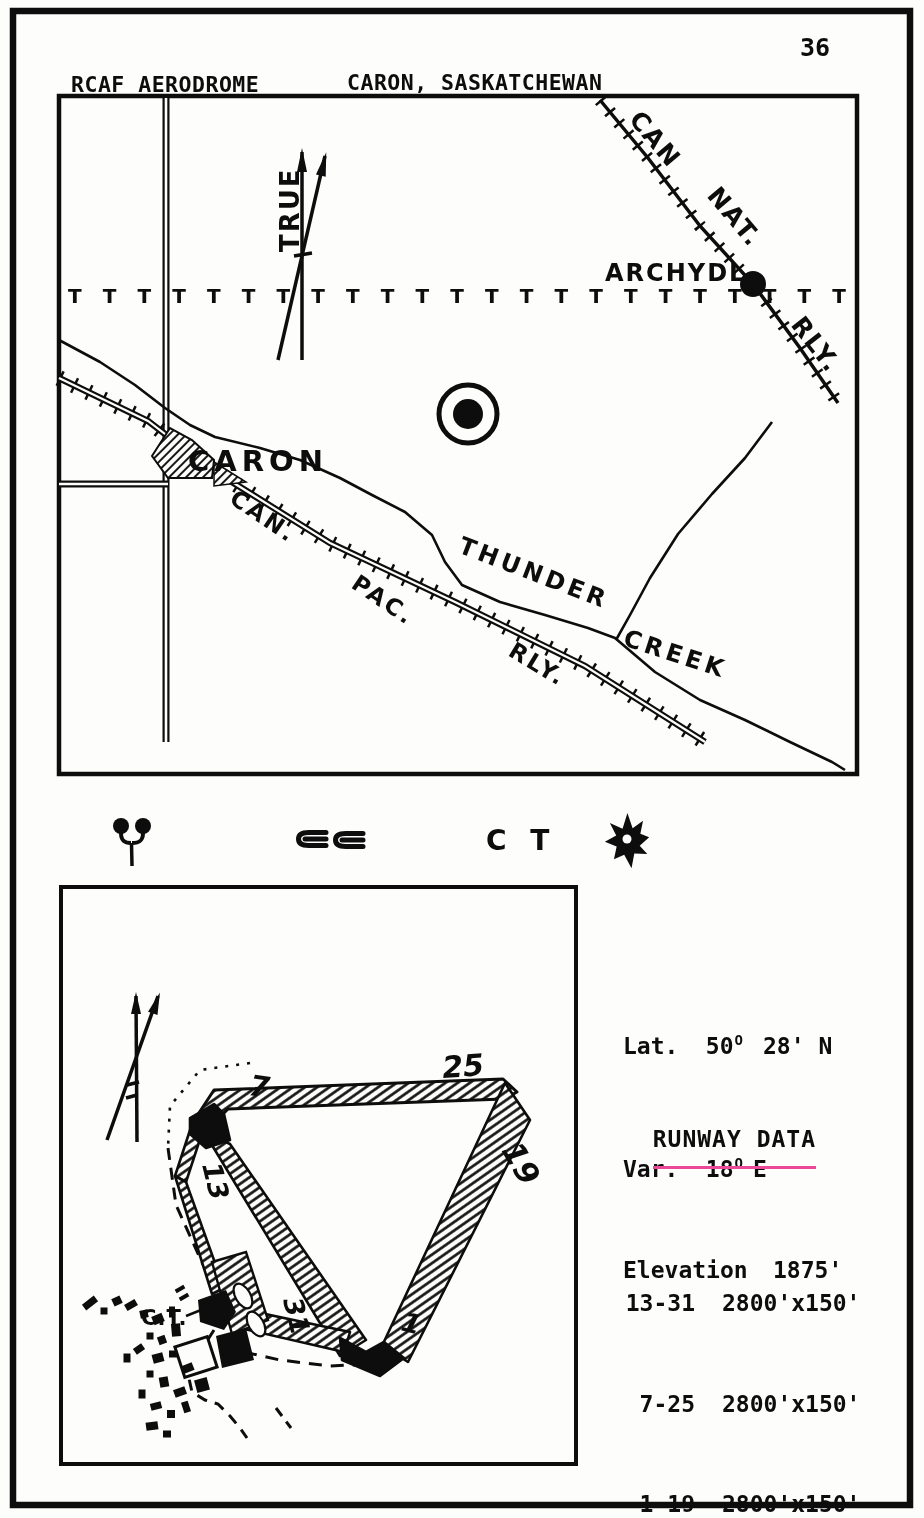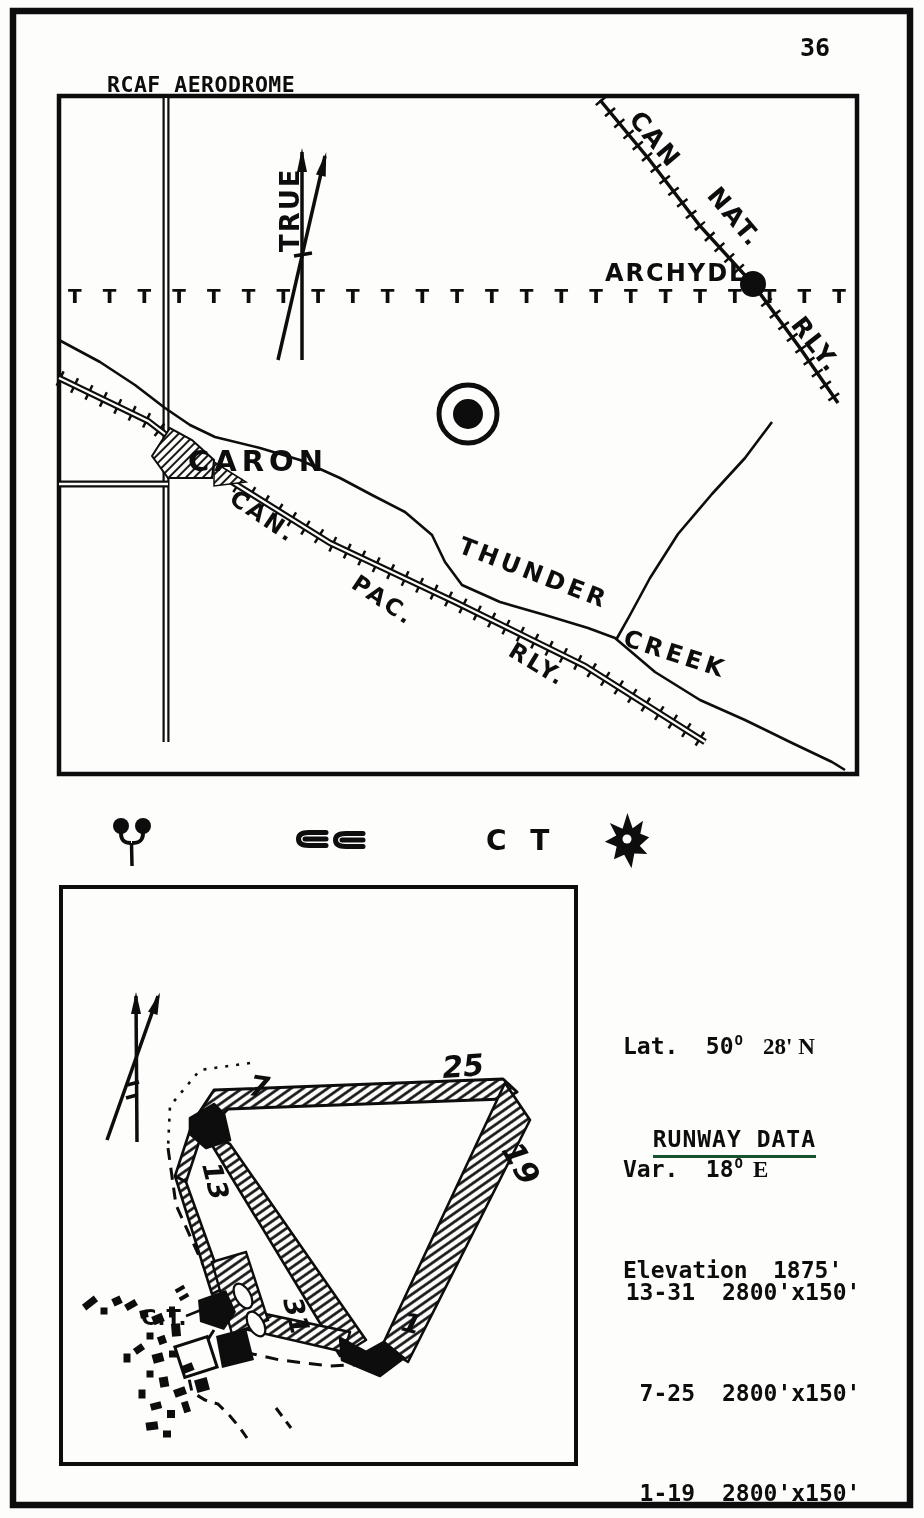--- a/index.html
+++ b/index.html
@@ -1,31 +1,31 @@
 <!DOCTYPE html>
 <html><head>
 <meta charset="utf-8">
 <style>
   html,body{margin:0;padding:0;background:#e8e8e4;}
   .page{position:relative;width:924px;height:1518px;background:#fdfdfb;overflow:hidden;
         font-family:"DejaVu Sans Mono",monospace;color:#0d0d0d;}
   .art{position:absolute;left:0;top:0;}
   .abs{position:absolute;white-space:pre;}
-  .hdr{font-weight:bold;font-size:21.5px;letter-spacing:0.5px;margin-left:36px;}
+  .hdr{font-weight:bold;font-size:21.5px;letter-spacing:0.5px;}
   .pageno{font-weight:bold;font-size:25px;}
   
   .info-block{left:623px;top:941px;line-height:33.6px;font-weight:bold;font-size:23px;}
   .il{display:inline-block;width:74px;}
   .ideg{display:inline-block;width:46px;text-align:right;margin-top:16px;}
   .ideg sup{font-size:14px;vertical-align:9px;margin-left:1px;}
-  .ir{margin-left:20px;font-family:Liberation Serif, serif;}
+  .ir{margin-left:20px;}
   .il-wide{display:inline-block;width:150px;}
   
   .rwy-block{left:625px;top:1100px;font-weight:bold;font-size:23px;}
-  .rwy-head{display:inline-block;border-bottom:3px solid #14532d;padding-bottom:3px;letter-spacing:1px;}
+  .rwy-head{display:inline-block;border-bottom:3px solid #ec4899;padding-bottom:14px;letter-spacing:1px;}
   .rwy-rows{margin-top:25px;line-height:33.5px;}
   .rw{display:inline-block;width:70px;text-align:right;}
   .rs{margin-left:27px;}
   .rwy-note{left:625px;top:1288px;font-weight:bold;font-size:23px;}
   
   .mt{font-family:"DejaVu Sans",sans-serif;font-weight:bold;fill:#0d0d0d;}
   .it{font-style:italic;}
   .ink{stroke:#0d0d0d;}
   .nofill{fill:none;}
 </style>
@@ -212,20 +212,21 @@
     <text transform="translate(443,1078) rotate(-4)" class="mt it" font-size="30">25</text>
     <text transform="translate(202,1165) rotate(76)" class="mt it" font-size="27">13</text>
     <text transform="translate(283,1300) rotate(76)" class="mt it" font-size="27">31</text>
     <text transform="translate(501,1150) rotate(60)" class="mt it" font-size="31">19</text>
     <text transform="translate(400,1330) rotate(15)" class="mt it" font-size="27">1</text>
     <text x="141" y="1325" class="mt" font-size="21" letter-spacing="1">C.T.</text>
   </g>
 </svg>
 
 <div class="abs hdr" style="left:71px;top:72px">RCAF AERODROME</div>
+<div class="abs hdr" style="left:347px;top:70px">CARON, SASKATCHEWAN</div>
 <div class="abs pageno" style="left:800px;top:33px">36</div>
 
 <div class="abs info-block">
   <div><span class="il">Lat.</span><span class="ideg"><span>50</span><sup>O</sup></span><span class="ir">28' N</span></div>
   <div><span class="il">Var.</span><span class="ideg"><span>18</span><sup>O</sup></span><span class="ir" style="margin-left:10px">E</span></div>
   <div><span class="il-wide">Elevation</span><span>1875'</span></div>
 </div>
 
 <div class="abs rwy-block">
   <span class="rwy-head">RUNWAY DATA</span>

